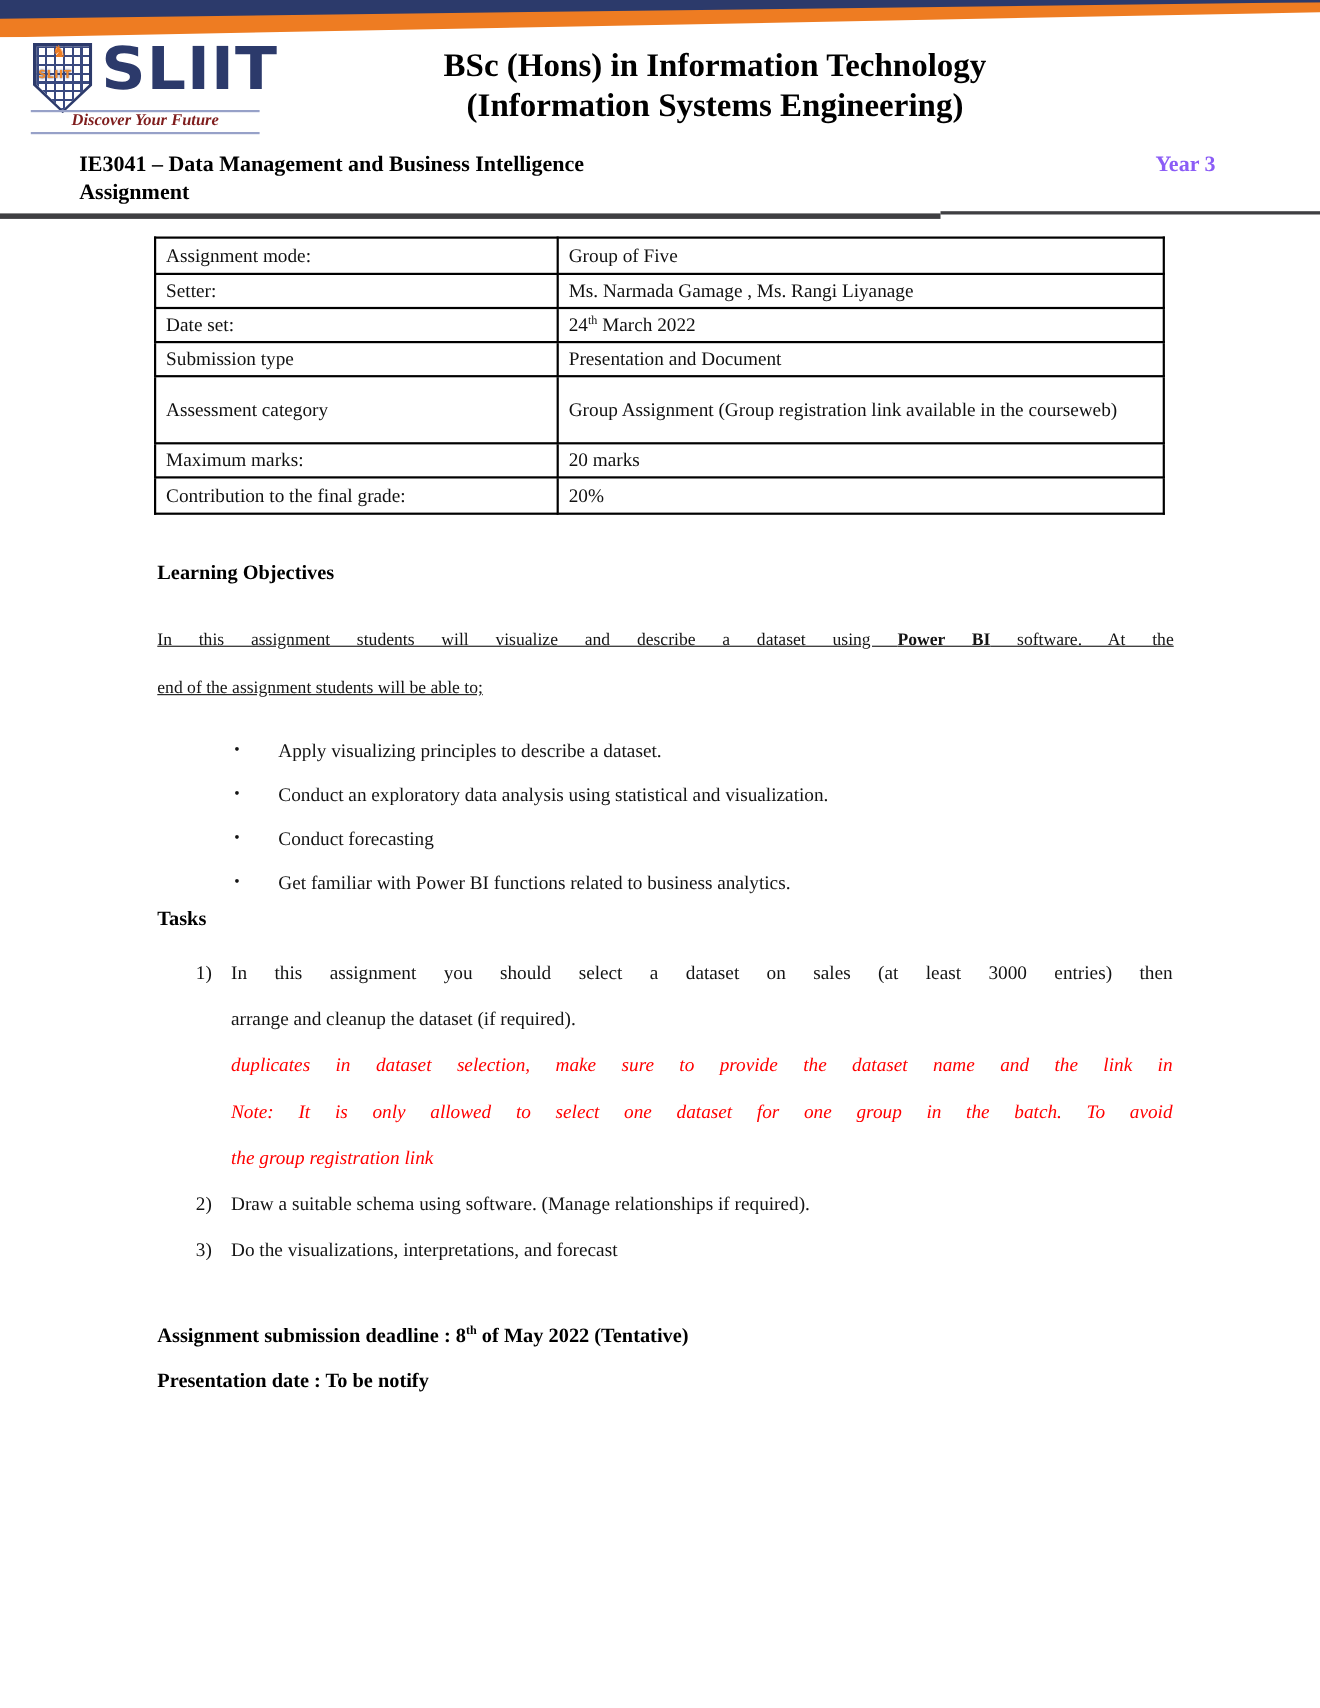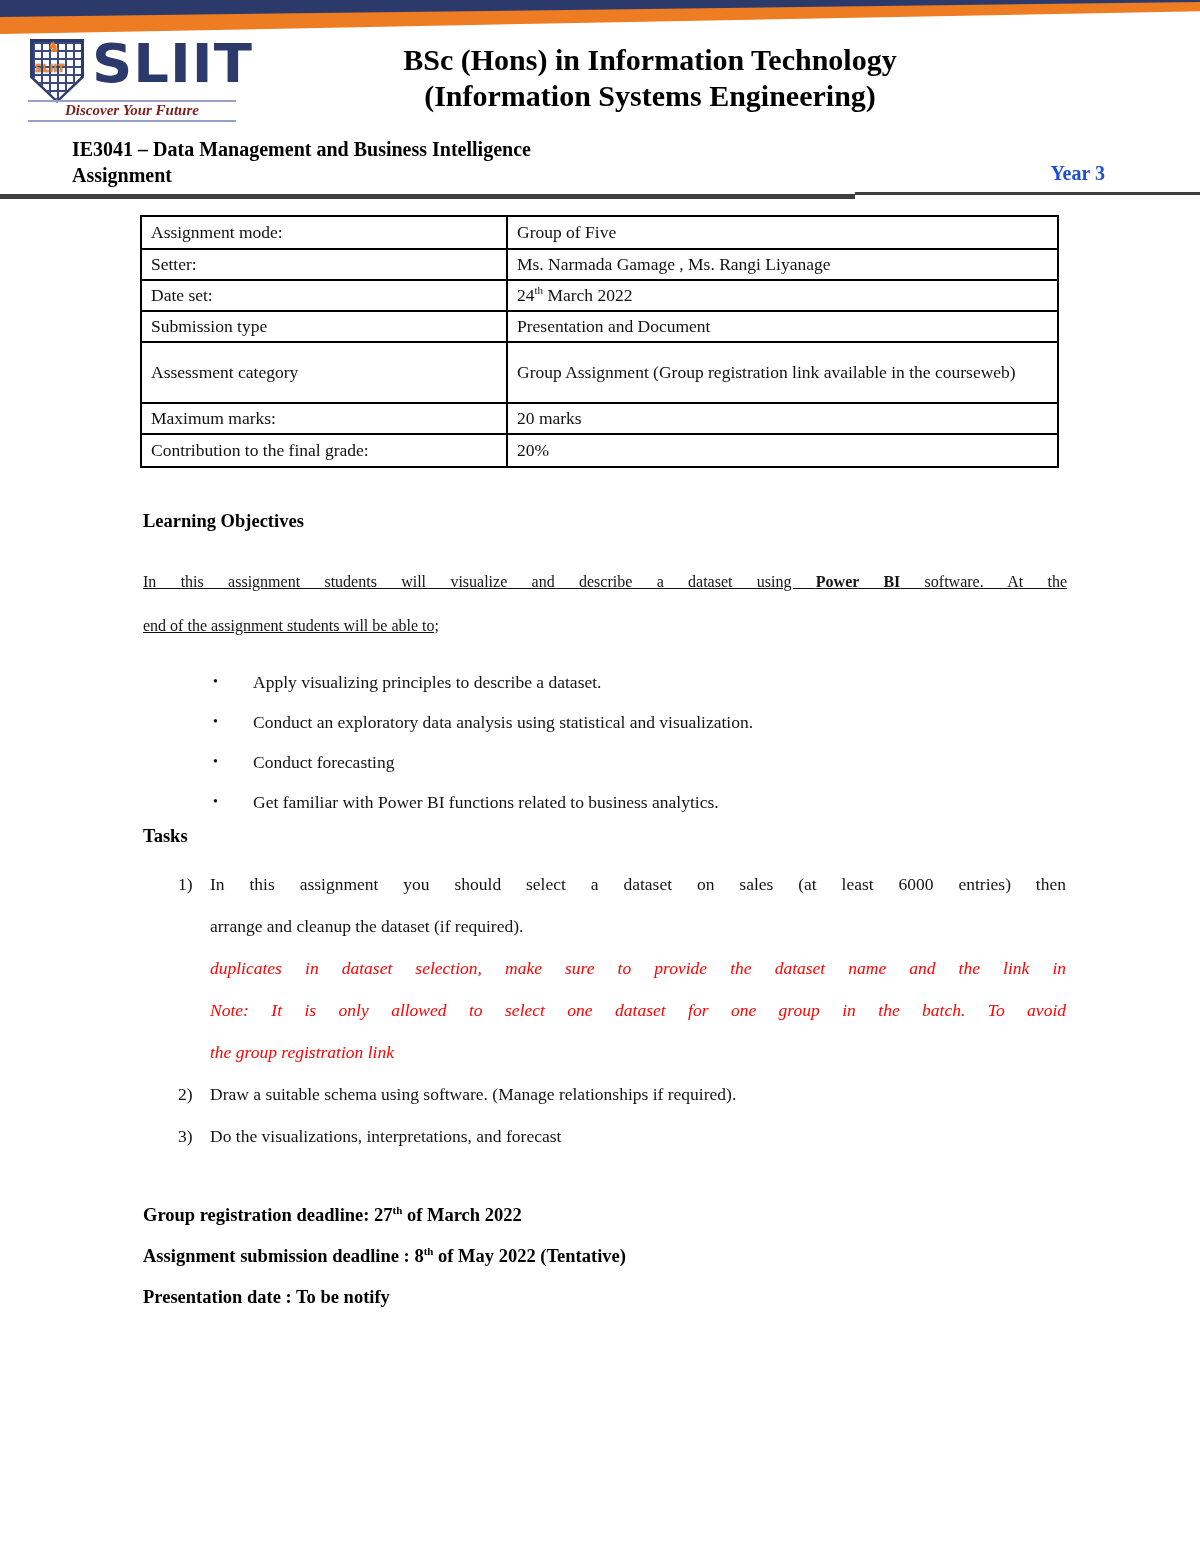--- a/index.html
+++ b/index.html
@@ -41,21 +41,21 @@
   .tagline {
     position:absolute; left:0; top:62px; width:208px; text-align:center;
     font-style:italic; font-weight:bold; font-size:15px; color:#7f1d1d;
     border-top:2px solid #97a1c8; border-bottom:2px solid #97a1c8; padding:0 0 1px 0;
   }
 
   
   .title { position:absolute; left:300px; top:42px; width:700px; text-align:center;
            font-weight:bold; font-size:30px; line-height:36px; color:#000000; }
   .course  { position:absolute; left:72px;  top:138px; font-weight:bold; font-size:20px; color:#000; }
-  .year    { position:absolute; right:95px; top:138px; font-weight:bold; font-size:20px; color:#1d4ed8;margin-top:24px; }
+  .year    { position:absolute; right:95px; top:138px; font-weight:bold; font-size:20px; color:#8b5cf6; }
   .doctype { position:absolute; left:72px;  top:164px; font-weight:bold; font-size:20px; color:#000; }
   .rule-left  { position:absolute; left:0;   top:194px; width:855px; height:5px; background:#3f3f42; }
   .rule-right { position:absolute; left:855px; top:192px; width:345px; height:3px; background:#3f3f42; }
 
   
   table.info { position:absolute; left:140px; top:215px; width:917px;
                border-collapse:collapse; table-layout:fixed; }
   table.info td { border:2px solid #000; font-size:17.5px; line-height:27px;
                   padding:0 9px; vertical-align:middle; color:#111; }
   tr.r-sm  td { height:29px; }
@@ -172,38 +172,37 @@
       <span class="btext">Get familiar with Power BI functions related to business analytics.</span>
     </div>
   </div>
 
   <div class="tasks-head">Tasks</div>
 
   <div class="tasklist">
     <div class="titem">
       <span class="tnum">1)</span>
       <div class="ttext">
-        <div class="jline">In this assignment you should select a dataset on sales (at least 6000 entries) then</div>
+        <div class="jline">In this assignment you should select a dataset on sales (at least 3000 entries) then</div>
         <div>arrange and cleanup the dataset (if required).</div>
       </div>
     </div>
     <div class="tnote">
       <div class="jline">duplicates in dataset selection, make sure to provide the dataset name and the link in</div>
       <div class="jline">Note: It is only allowed to select one dataset for one group in the batch. To avoid</div>
       <div>the group registration link</div>
     </div>
     <div class="titem">
       <span class="tnum">2)</span>
       <div class="ttext">Draw a suitable schema using software. (Manage relationships if required).</div>
     </div>
     <div class="titem">
       <span class="tnum">3)</span>
       <div class="ttext">Do the visualizations, interpretations, and forecast</div>
     </div>
   </div>
 
   <div class="deadlines">
-    <div><span>Group registration deadline: 27</span><sup>th</sup><span> of March 2022</span></div>
     <div><span>Assignment submission deadline : 8</span><sup>th</sup><span> of May 2022 (Tentative)</span></div>
     <div><span>Presentation date : To be notify</span><sup></sup><span></span></div>
   </div>
 
 </div>
 
 </body></html>

